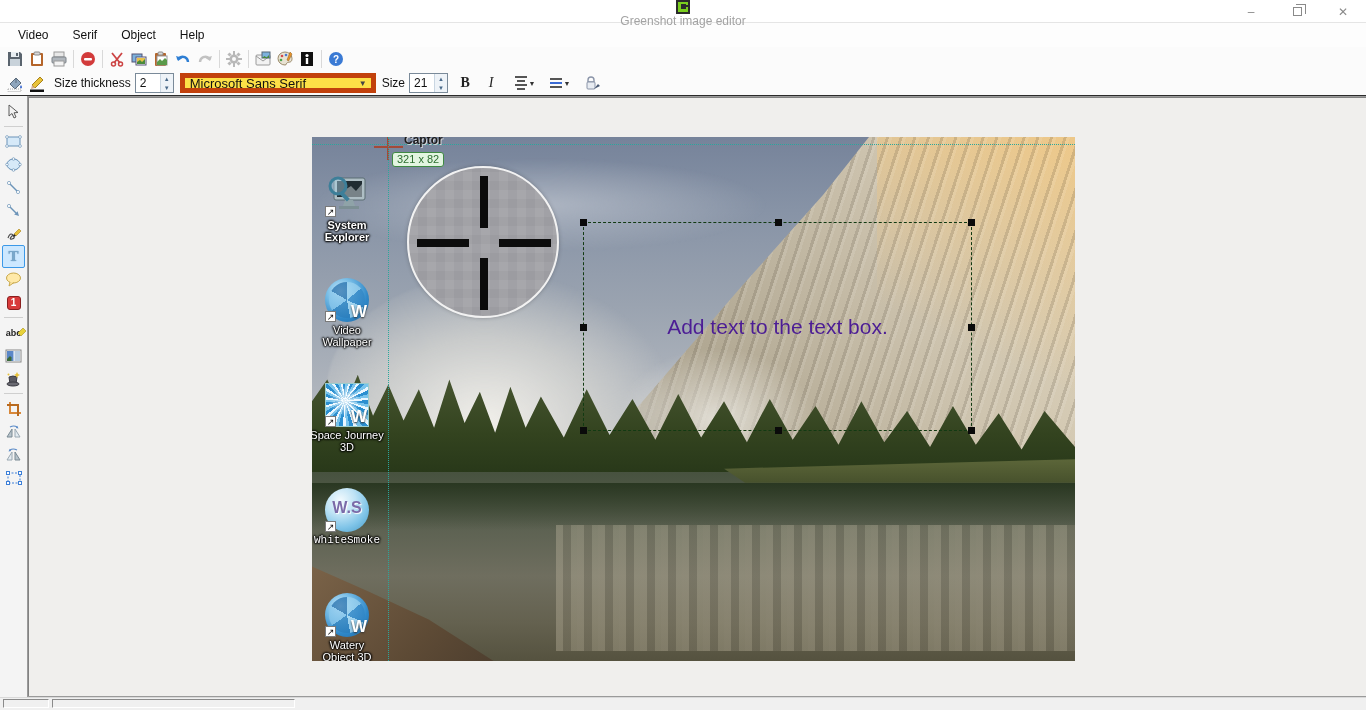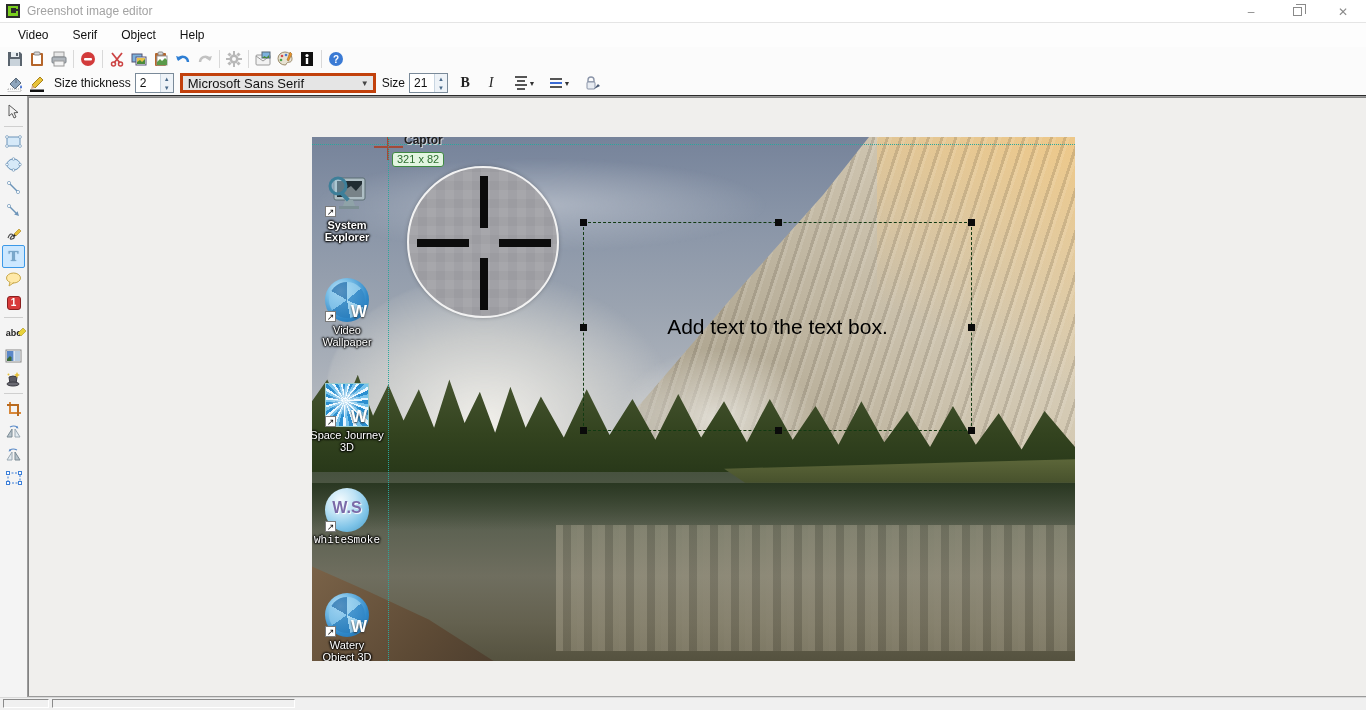--- a/index.html
+++ b/index.html
@@ -1,19 +1,19 @@
 <!DOCTYPE html>
 <html><head>
 <meta charset="utf-8">
 <style>
   * { margin:0; padding:0; box-sizing:border-box; }
   html,body { width:1366px; height:710px; font-family:"Liberation Sans", sans-serif; background:#f0f0f0; overflow:hidden; }
 
   
-  .titlebar { height:23px; background:#fff; display:flex; align-items:center; position:relative; border-bottom:1px solid #e5e5e5;}
+  .titlebar { height:23px; background:#fff; display:flex; align-items:center; position:relative; border-bottom:1px solid #e5e5e5;flex-direction:column;}
   .app-icon { width:14px; height:14px; margin:0 7px 0 6px; position:relative; }
   .app-icon svg { display:block; }
   .title-text { font-size:12px; color:#a3a3a3; }
   .win-controls { position:absolute; right:0; top:0; height:23px; display:flex; }
   .win-btn { width:46px; height:23px; display:flex; align-items:center; justify-content:center; color:#8a8a8a; font-size:12px; }
   .restore-glyph { width:9px; height:9px; border:1px solid #8a8a8a; position:relative; background:#fff;}
   .restore-glyph:before { content:""; position:absolute; left:2px; top:-4px; width:9px; height:9px; border:1px solid #8a8a8a; border-bottom:none; border-left:none;}
 
   
   .menubar { height:24px; background:#fdfdfd; display:flex; align-items:center; padding-left:8px; }
@@ -22,21 +22,21 @@
   
   .toolbar { height:24px; background:#fbfbfb; display:flex; align-items:center; padding-left:4px; }
   .toolbar2 { height:25px; background:#fbfbfb; display:flex; align-items:center; padding-left:4px; border-bottom:1px solid #2b2b2b; }
   .tb-btn { width:22px; height:22px; display:flex; align-items:center; justify-content:center; }
   .tb-sep { width:1px; height:18px; background:#d9d9d9; margin:0 3px; }
   .tb-label { font-size:12px; color:#111; margin:0 4px 0 6px; }
   .spinner { display:flex; border:1px solid #7a8a99; background:#fff; height:20px; }
   .spinner .val { width:24px; font-size:12px; padding:2px 3px 0 4px; color:#111;}
   .spin-arrows { width:13px; border-left:1px solid #c9d6e2; display:flex; flex-direction:column; }
   .spin-arrows div { flex:1; display:flex; align-items:center; justify-content:center; font-size:6px; color:#4a6a8a; background:#eef3f8;}
-  .combo { width:196px; height:20px; border:3px solid #c2410c; background:#e5e5e5; display:flex; align-items:center; margin-left:6px; }
+  .combo { width:196px; height:20px; border:5px solid #c2410c; background:#fde047; display:flex; align-items:center; margin-left:6px; }
   .combo .cval { flex:1; font-size:13px; padding-left:5px; color:#111; white-space:nowrap; overflow:hidden;}
   .combo .carr { width:16px; font-size:8px; color:#444; text-align:center;}
   .fmt-b { font-weight:bold; font-family:"Liberation Serif",serif; font-size:14px; color:#222; }
   .fmt-i { font-style:italic; font-family:"Liberation Serif",serif; font-size:14px; color:#222; }
   .align-icon { display:flex; align-items:center; gap:2px; }
   .align-lines { display:flex; flex-direction:column; gap:2px; align-items:center;}
   .align-lines i { display:block; height:2px; background:#555; }
   .dd-arrow { font-size:7px; color:#333; }
 
   
@@ -85,21 +85,21 @@
       repeating-linear-gradient(90deg, #a6a6aa 0 9px, #9e9ea3 9px 18px);
     box-shadow:0 0 4px rgba(0,0,0,.25); }
   .loupe i { position:absolute; background:#0c0c0c; }
   .loupe .n { left:71px; top:8px;  width:8px; height:52px; }
   .loupe .s { left:71px; top:90px; width:8px; height:52px; }
   .loupe .w { left:8px;  top:71px; width:52px; height:8px; }
   .loupe .e { left:90px; top:71px; width:52px; height:8px; }
 
   
   .textbox { left:271px; top:85px; width:389px; height:209px; border:1px dashed #123a12; z-index:45; display:flex; align-items:center; justify-content:center; }
-  .textbox .tb-text { font-size:21px; color:#000000; font-family:"Liberation Sans",sans-serif; }
+  .textbox .tb-text { font-size:21px; color:#4c1d95; font-family:"Liberation Sans",sans-serif; }
   .handle { position:absolute; width:7px; height:7px; background:#0a0a0a; z-index:46; }
 
   
   .dicon { position:absolute; left:-4px; width:78px; display:flex; flex-direction:column; align-items:center; z-index:20; }
   .dicon .art { width:44px; height:44px; position:relative; }
   .dicon .lbl { margin-top:2px; font-size:11px; line-height:12px; color:#fff; text-align:center;
     text-shadow:0 1px 2px #000, 1px 0 2px #000, -1px 0 2px #000, 0 -1px 2px #000; }
   .shortcut { position:absolute; left:0; bottom:0; width:11px; height:11px; background:#fff; border:1px solid #7a7a7a; font-size:9px; line-height:10px; text-align:center; color:#111; }
   .pinwheel { width:44px; height:44px; border-radius:50%;
     background:radial-gradient(circle at 35% 30%, #cfeafb 0%, #7cc0e8 30%, #2f88c8 65%, #1f6aa8 100%); position:relative; overflow:hidden;}

